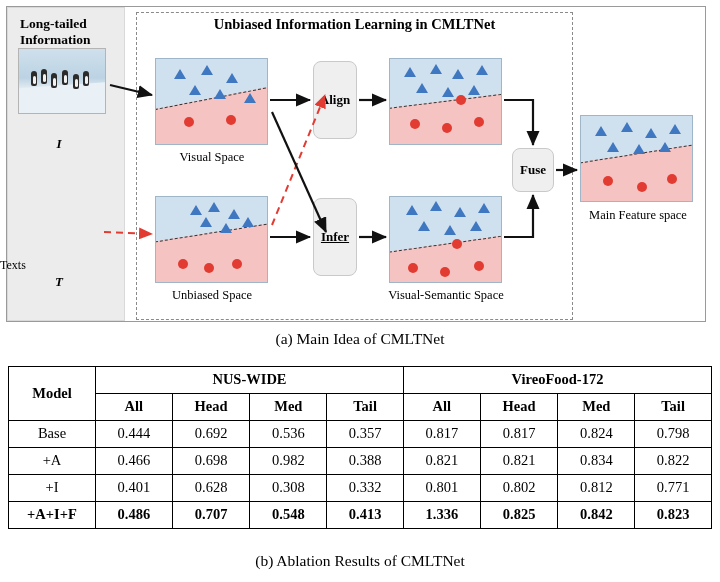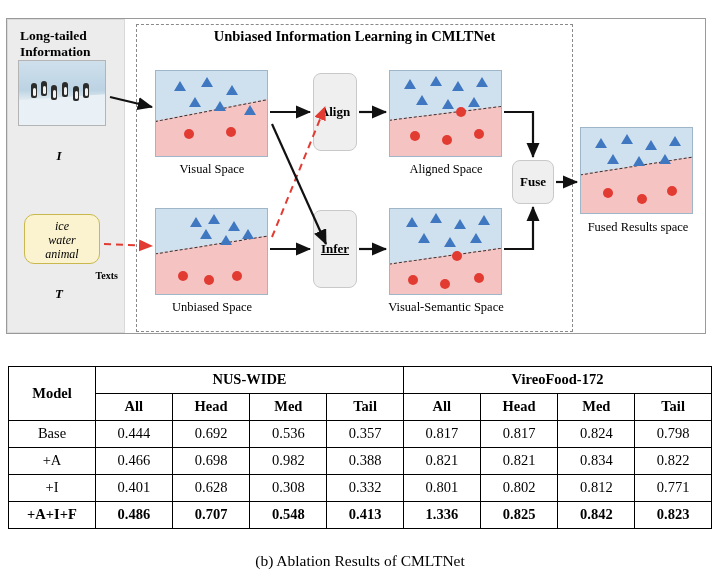--- a/index.html
+++ b/index.html
@@ -13,21 +13,21 @@
     font-family: "Liberation Serif", serif;
     color: #000;
     position: relative;
     overflow: hidden;
   }
 
   
   #figure {
     position: absolute;
     left: 0; top: 0;
-    width: 720px; height: 332px; margin-top: 12px;
+    width: 720px; height: 332px;
   }
 
   .outer-box {
     position: absolute;
     left: 6px; top: 6px;
     width: 700px; height: 316px;
     border: 1px solid #9a9a9a;
     box-sizing: border-box;
   }
 
@@ -111,23 +111,23 @@
     font-size: 12px;
     line-height: 14px;
     padding-top: 4px;
     text-align: center;
   }
 
   .lp-texts-label {
     position: absolute;
     left: 0; top: 258px;
     width: 118px;
-    text-align: right;
-    font-weight: bold;
-    font-size: 10px;
+    text-align: left;
+    font-weight: normal;
+    font-size: 12px;
   }
   .lp-texts-sym {
     position: absolute;
     left: 0; top: 274px;
     width: 118px;
     text-align: center;
     font-weight: bold;
     font-style: italic;
     font-size: 13px;
   }
@@ -280,25 +280,20 @@
     <div class="peng" style="left:12px; top:22px;"></div>
     <div class="peng" style="left:22px; top:20px;"></div>
     <div class="peng" style="left:32px; top:24px;"></div>
     <div class="peng" style="left:43px; top:21px;"></div>
     <div class="peng" style="left:54px; top:25px;"></div>
     <div class="peng" style="left:64px; top:22px;"></div>
   </div>
 
   <div class="lp-imgs-sym">I</div>
 
-  <div class="text-box">
-    <div>ice</div>
-    <div>water</div>
-    <div>animal</div>
-  </div>
 
   <div class="lp-texts-label">Texts</div>
   <div class="lp-texts-sym">T</div>
 
   <div class="dashed-box"></div>
   <div class="dashed-title">Unbiased Information Learning in CMLTNet</div>
 
   <div class="space" style="left:155px; top:58px; width:113px; height:87px;">
     <div class="redzone" style="top:52px; transform:rotate(-11deg); transform-origin:left top;"></div>
     <div class="divline" style="top:52px; transform:rotate(-11deg); transform-origin:left top;"></div>
@@ -344,21 +339,20 @@
     <div class="tri" style="left:62px; top:10px;"></div>
     <div class="tri" style="left:86px; top:6px;"></div>
     <div class="tri" style="left:26px; top:24px;"></div>
     <div class="tri" style="left:52px; top:28px;"></div>
     <div class="tri" style="left:78px; top:26px;"></div>
     <div class="dot" style="left:66px; top:36px;"></div>
     <div class="dot" style="left:20px; top:60px;"></div>
     <div class="dot" style="left:52px; top:64px;"></div>
     <div class="dot" style="left:84px; top:58px;"></div>
   </div>
-  <div class="space-label" style="left:382px; top:150px; width:128px;">Aligned Space</div>
 
   <div class="space" style="left:389px; top:196px; width:113px; height:87px;">
     <div class="redzone" style="top:56px; transform:rotate(-8deg); transform-origin:left top;"></div>
     <div class="divline" style="top:56px; transform:rotate(-8deg); transform-origin:left top;"></div>
     <div class="tri" style="left:16px; top:8px;"></div>
     <div class="tri" style="left:40px; top:4px;"></div>
     <div class="tri" style="left:64px; top:10px;"></div>
     <div class="tri" style="left:88px; top:6px;"></div>
     <div class="tri" style="left:28px; top:24px;"></div>
     <div class="tri" style="left:54px; top:28px;"></div>
@@ -381,21 +375,21 @@
     <div class="tri" style="left:40px; top:6px;"></div>
     <div class="tri" style="left:64px; top:12px;"></div>
     <div class="tri" style="left:88px; top:8px;"></div>
     <div class="tri" style="left:26px; top:26px;"></div>
     <div class="tri" style="left:52px; top:28px;"></div>
     <div class="tri" style="left:78px; top:26px;"></div>
     <div class="dot" style="left:22px; top:60px;"></div>
     <div class="dot" style="left:56px; top:66px;"></div>
     <div class="dot" style="left:86px; top:58px;"></div>
   </div>
-  <div class="space-label" style="left:572px; top:208px; width:132px;">Fused Results space</div>
+  <div class="space-label" style="left:572px; top:208px; width:132px;">Main Feature space</div>
 
   <svg class="arrows">
     <defs>
       <marker id="ah-black" markerWidth="8" markerHeight="8" refX="6.5" refY="3" orient="auto">
         <path d="M0,0 L7,3 L0,6 z" fill="#111"></path>
       </marker>
       <marker id="ah-red" markerWidth="8" markerHeight="8" refX="6.5" refY="3" orient="auto">
         <path d="M0,0 L7,3 L0,6 z" fill="#e23b32"></path>
       </marker>
     </defs>
@@ -416,20 +410,21 @@
 
     <line x1="359" y1="237" x2="386" y2="237" stroke="#111" stroke-width="2.2" marker-end="url(#ah-black)"></line>
 
     <polyline points="504,100 533,100 533,145" fill="none" stroke="#111" stroke-width="2.2" marker-end="url(#ah-black)"></polyline>
 
     <polyline points="504,237 533,237 533,195" fill="none" stroke="#111" stroke-width="2.2" marker-end="url(#ah-black)"></polyline>
 
     <line x1="556" y1="170" x2="577" y2="170" stroke="#111" stroke-width="2.2" marker-end="url(#ah-black)"></line>
   </svg>
 
+  <div class="fig-caption">(a) Main Idea of CMLTNet</div>
 </div>
 
 <div id="table-wrap">
   <table class="results">
     <thead>
       <tr>
         <th class="model-col" rowspan="2">Model</th>
         <th colspan="4">NUS-WIDE</th>
         <th colspan="4">VireoFood-172</th>
       </tr>

